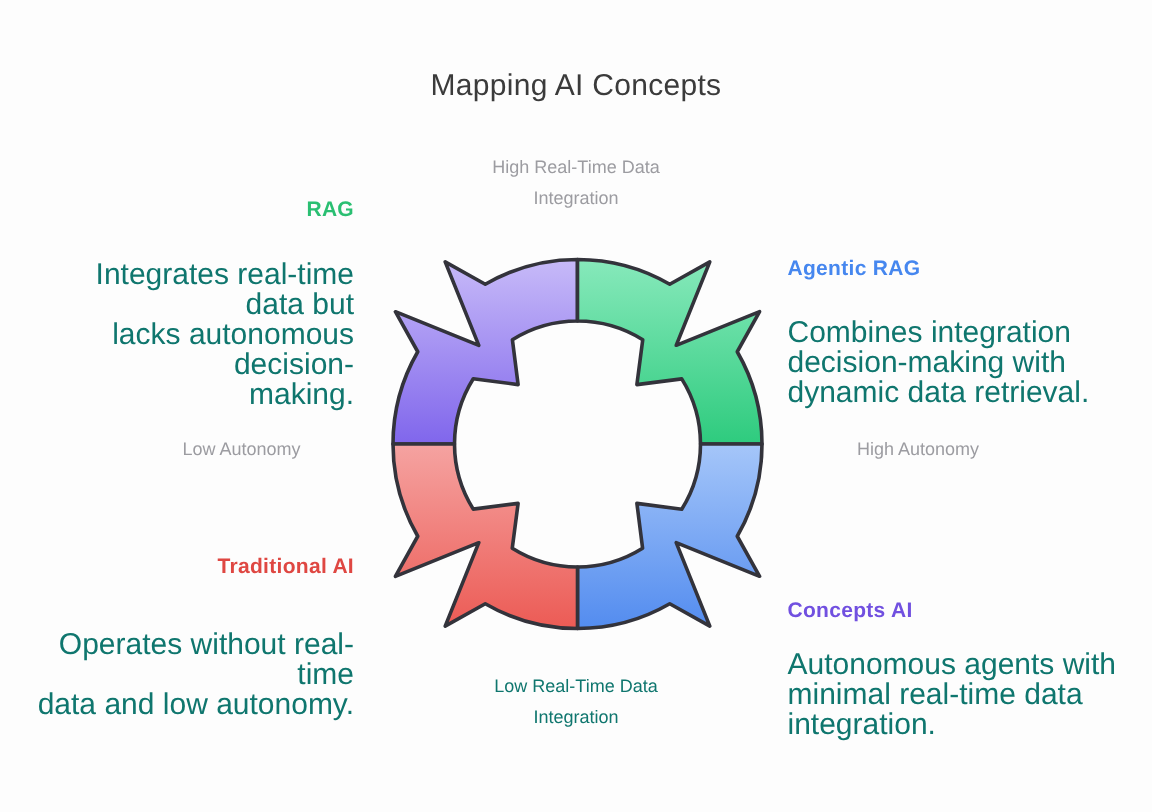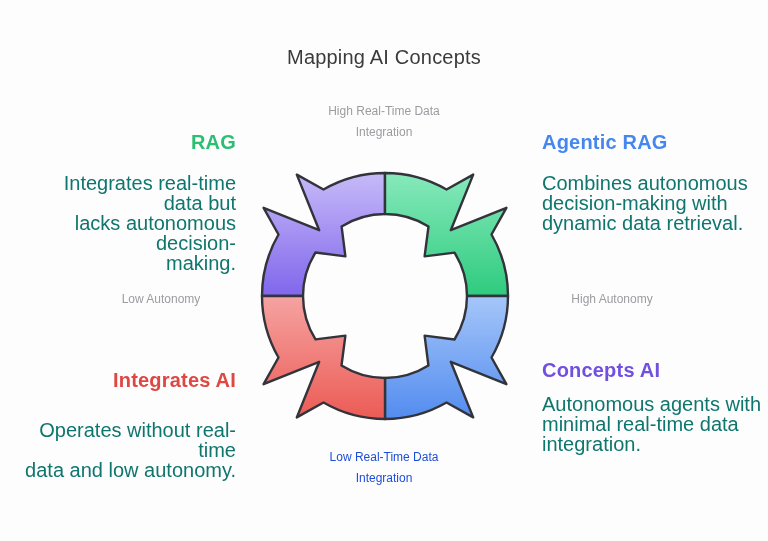--- a/index.html
+++ b/index.html
@@ -14,63 +14,63 @@
   }
   .axis-label{
     position:absolute;font-size:12px;line-height:21px;text-align:center;
     white-space:pre-line;
   }
   .axis-top{top:101px;left:264px;width:240px;}
   .axis-bottom{top:447px;left:264px;width:240px;}
   .axis-left{top:289px;left:81px;width:160px;}
   .axis-right{top:289px;left:532px;width:160px;}
   .concept-heading{
-    position:absolute;font-size:20px;font-weight:bold;letter-spacing:.2px;
+    position:absolute;font-size:14px;font-weight:bold;letter-spacing:.2px;
   }
   .concept-desc{
     position:absolute;font-size:20px;line-height:20px;color:#0f766e;
     white-space:pre-line;
   }
   .col-left{left:20px;width:216px;text-align:right;}
-  .col-right{left:542px;width:220px;text-align:left;}
+  .col-right{left:525px;width:220px;text-align:left;margin-top:39px;}
   .h-rag{top:131px;}
   .d-rag{top:173px;}
   .h-agentic-rag{top:131px;}
   .d-agentic-rag{top:173px;}
   .h-traditional{top:369px;}
   .d-traditional{top:420px;}
   .h-agentic-ai{top:359px;}
   .d-agentic-ai{top:394px;}
   .cycle-svg{position:absolute;left:235px;top:146px;width:300px;height:300px;}
 </style>
 </head>
 <body>
 
 <div class="canvas">
 
   <div class="title" style="color: rgb(59, 59, 59);">Mapping AI Concepts</div>
 
   <div class="axis-label axis-top" style="color: rgb(156, 156, 161);">High Real-Time Data
 Integration</div>
-  <div class="axis-label axis-bottom" style="color: #1d4ed8;">Low Real-Time Data
+  <div class="axis-label axis-bottom" style="color: #0f766e;">Low Real-Time Data
 Integration</div>
   <div class="axis-label axis-left" style="color: rgb(156, 156, 161);">Low Autonomy</div>
   <div class="axis-label axis-right" style="color: rgb(156, 156, 161);">High Autonomy</div>
 
   <div class="concept-heading col-left h-rag" style="color: rgb(42, 191, 114);">RAG</div>
   <div class="concept-desc col-left d-rag">Integrates real-time data but
 lacks autonomous decision-
 making.</div>
 
   <div class="concept-heading col-right h-agentic-rag" style="color: rgb(70, 135, 239);">Agentic RAG</div>
-  <div class="concept-desc col-right d-agentic-rag">Combines autonomous
+  <div class="concept-desc col-right d-agentic-rag">Combines integration
 decision-making with
 dynamic data retrieval.</div>
 
-  <div class="concept-heading col-left h-traditional" style="color: rgb(223, 71, 66);">Integrates AI</div>
+  <div class="concept-heading col-left h-traditional" style="color: rgb(223, 71, 66);">Traditional AI</div>
   <div class="concept-desc col-left d-traditional">Operates without real-time
 data and low autonomy.</div>
 
   <div class="concept-heading col-right h-agentic-ai" style="color: rgb(113, 80, 224);">Concepts AI</div>
   <div class="concept-desc col-right d-agentic-ai">Autonomous agents with
 minimal real-time data
 integration.</div>
 
   <svg class="cycle-svg" viewBox="-150 -150 300 300" xmlns="http://www.w3.org/2000/svg">
     <defs>

